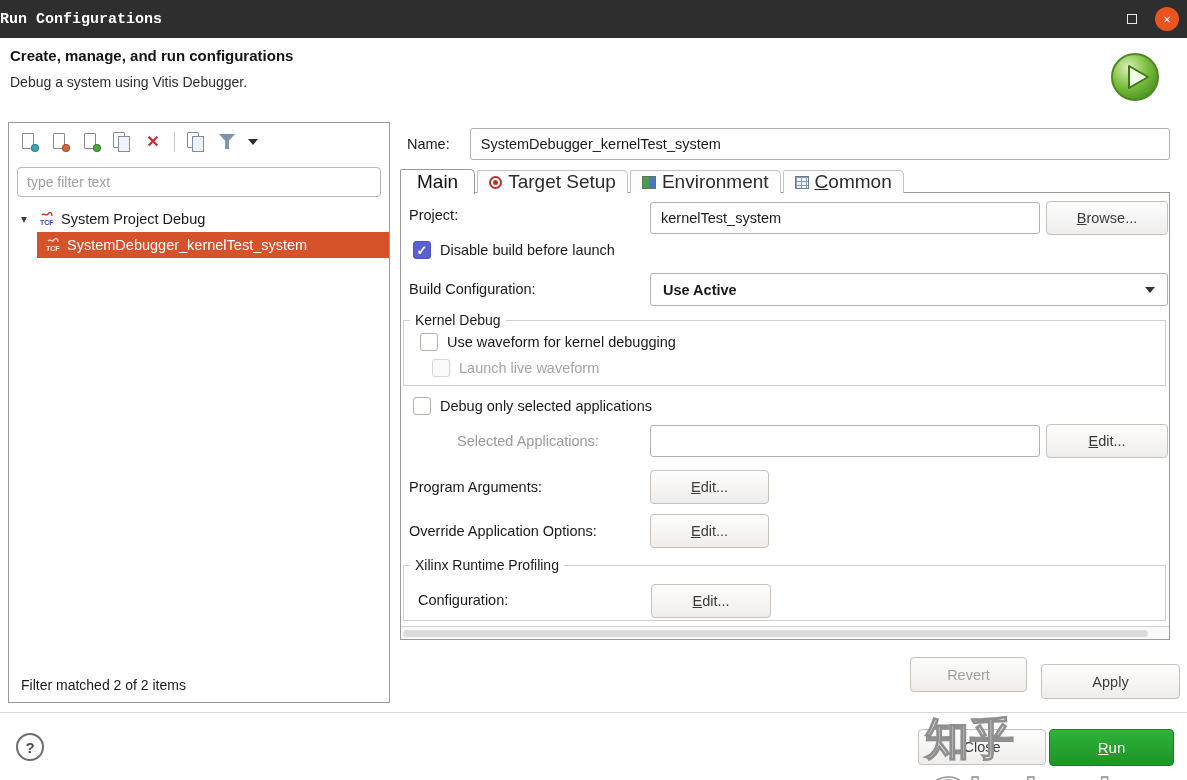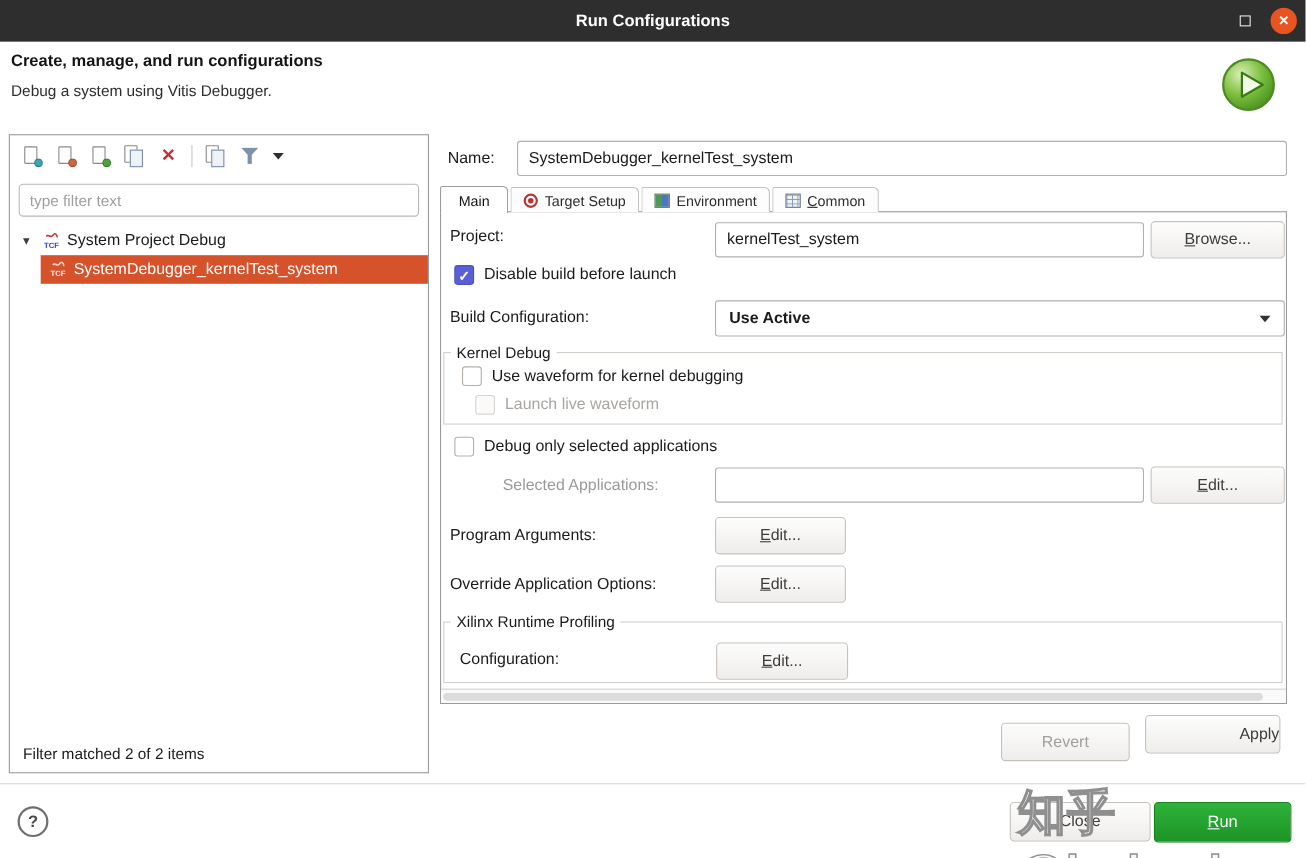--- a/index.html
+++ b/index.html
@@ -8,22 +8,22 @@
     font-family:"Liberation Sans", sans-serif;
     background:#ffffff;
     position:relative;
     overflow:hidden;
     color:#1a1a1a;
   }
   
   .titlebar {
     position:absolute; top:0; left:0; right:0; height:38px;
     background:#2e2e2e; color:#fff;
-    display:flex; align-items:center; justify-content:center;
-    font-size:15px; font-weight:bold;
+    display:flex; align-items:center; 
+    font-size:15px; font-weight:bold;font-family:Liberation Mono, monospace;
   }
   .win-controls { position:absolute; right:8px; top:0; height:38px; display:flex; align-items:center; gap:18px; }
   .max-box { width:10px; height:10px; border:1.5px solid #e8e8e8; }
   .close-circle {
     width:24px; height:24px; border-radius:50%; background:#E95420;
     color:#fff; display:flex; align-items:center; justify-content:center;
     font-size:12px; font-weight:bold;
   }
   
   .header { position:absolute; top:38px; left:0; right:0; height:80px; background:#fff; }
@@ -68,21 +68,21 @@
   .name-row { position:absolute; top:6px; left:12px; right:9px; height:32px; display:flex; align-items:center; gap:20px; font-size:14.5px; }
   .text-field {
     border:1px solid #b0b0b0; border-radius:3px; background:#fff;
     font-size:14.5px; font-family:inherit; color:#1a1a1a; padding:0 10px; outline:none;
   }
   .name-row .text-field { flex:1; height:32px; }
   .tabbar { position:absolute; top:46px; left:5px; right:9px; height:25px; display:flex; align-items:flex-end; gap:2px; z-index:3; }
   .tab {
     display:flex; align-items:center; gap:6px; padding:0 11px; height:23px;
     background:#fdfdfd; border:1px solid #c2c2c2; border-bottom:none;
-    font-size:13px; color:#2c2c2c; border-top-left-radius:2px; border-top-right-radius:5px;
+    font-size:19px; color:#2c2c2c; border-top-left-radius:2px; border-top-right-radius:5px;
   }
   .tab.active {
     height:25px; padding:0 16px; background:#fff; border:1px solid #9b9b9b; border-bottom:none;
     margin-bottom:-1px; color:#111; z-index:4;
   }
   .target-icon { width:13px; height:13px; border-radius:50%; border:2px solid #bb3030; position:relative; display:inline-block; }
   .target-icon::after { content:""; position:absolute; inset:2px; border-radius:50%; background:#bb3030; }
   .env-icon { width:14px; height:13px; display:inline-block; border:1px solid #5a7a5a;
               background:linear-gradient(90deg,#4a9a55 50%, #4a76c0 50%); }
   .common-icon { width:14px; height:13px; display:inline-block; border:1px solid #6b7b8c; background-color:#eef2f7;
@@ -309,21 +309,21 @@
     </div>
 
     <div class="hscroll">
       <div class="hscroll-thumb"></div>
     </div>
   </div>
 
   <div class="abs btn disabled" style="position:absolute; left:515px; top:535px; width:117px; height:35px;">
     <span>Revert</span>
   </div>
-  <div class="abs btn" style="position:absolute; left:646px; top:528px; width:123px; height:35px;justify-content:flex-end;">
+  <div class="abs btn" style="position:absolute; left:646px; top:542px; width:139px; height:35px;">
     <span>Apply</span>
   </div>
 </div>
 
 <div class="footer-sep"></div>
 <div class="help-circle">
   <span>?</span>
 </div>
 <div class="btn footer-btn" style="left:918px; top:729px; width:128px; position:absolute;">
   <span>Close</span>

